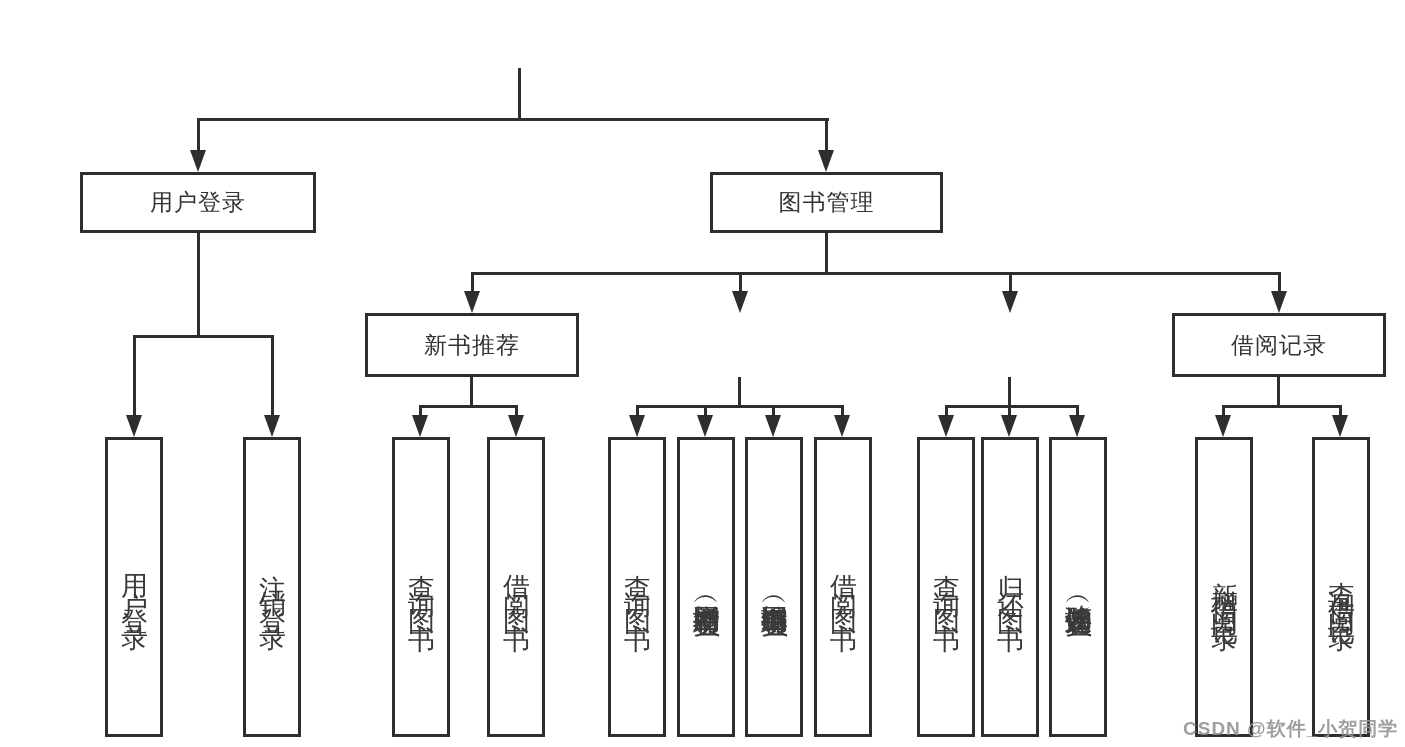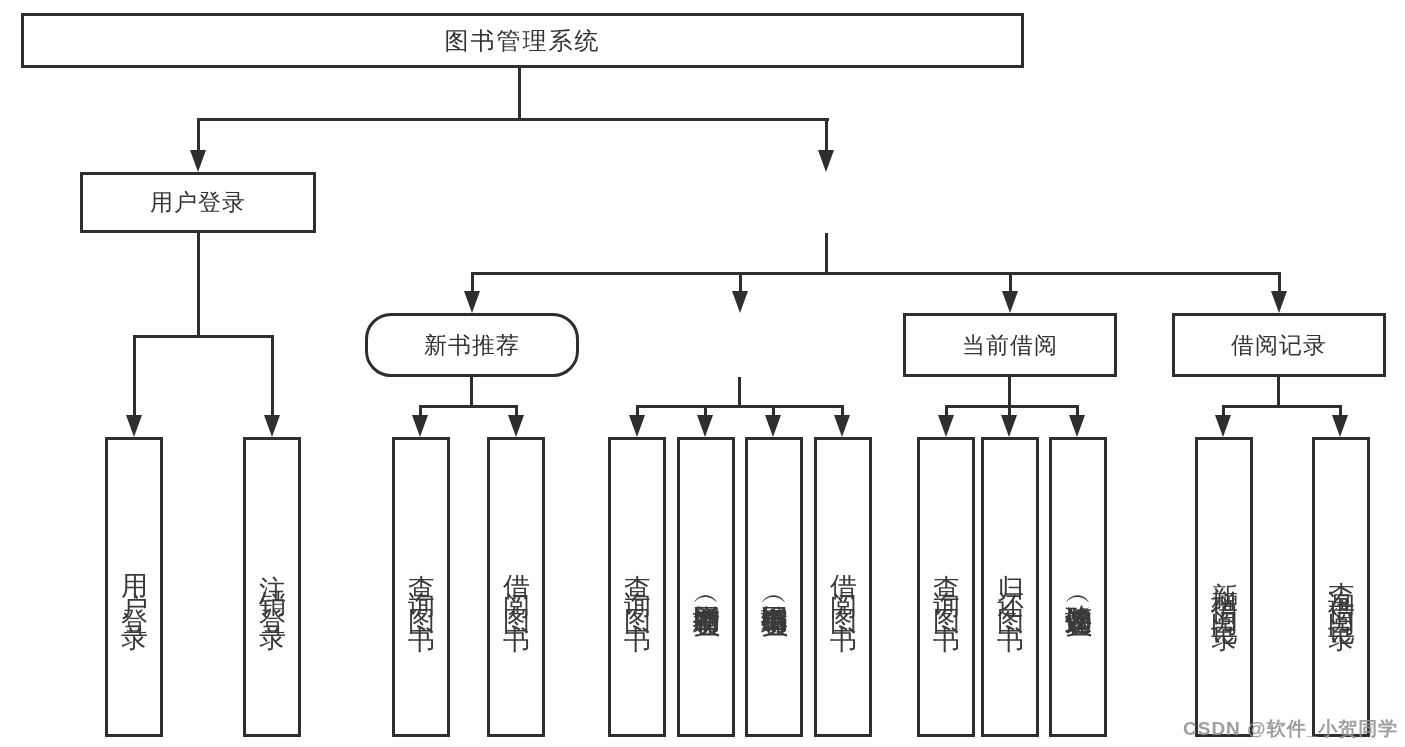--- a/index.html
+++ b/index.html
@@ -30,35 +30,35 @@
   .watermark{
     position:absolute;left:1183px;top:716px;z-index:5;
     font-size:19px;color:rgba(148,148,148,0.9);letter-spacing:1px;white-space:nowrap;font-weight:bold;
   }
 </style>
 </head>
 <body>
 
 <div id="canvas">
 
-  <div class="box" style="left:21px;top:13px;width:1003px;height:55px;">
-    <span class="root-label">图书管理系统</span>
-  </div>
 
   <div>
     <div class="line" style="left:518px;top:68px;width:3px;height:53px;"></div>
     <div class="line" style="left:197px;top:118px;width:632px;height:3px;"></div>
     <div class="line" style="left:197px;top:118px;width:3px;height:36px;"></div>
     <div class="arrow" style="left:190px;top:150px;"></div>
     <div class="line" style="left:825px;top:118px;width:3px;height:36px;"></div>
     <div class="arrow" style="left:818px;top:150px;"></div>
   </div>
 
   <div class="box" style="left:80px;top:172px;width:236px;height:61px;">
     <span class="hlabel">用户登录</span>
+  </div>
+  <div class="box" style="left:710px;top:172px;width:233px;height:61px;">
+    <span class="hlabel">图书管理</span>
   </div>
 
   <div>
     <div class="line" style="left:197px;top:233px;width:3px;height:105px;"></div>
     <div class="line" style="left:133px;top:335px;width:141px;height:3px;"></div>
     <div class="line" style="left:133px;top:335px;width:3px;height:82px;"></div>
     <div class="arrow" style="left:126px;top:415px;"></div>
     <div class="line" style="left:271px;top:335px;width:3px;height:82px;"></div>
     <div class="arrow" style="left:264px;top:415px;"></div>
   </div>
@@ -69,25 +69,22 @@
     <div class="line" style="left:471px;top:272px;width:3px;height:22px;"></div>
     <div class="arrow" style="left:464px;top:291px;"></div>
     <div class="line" style="left:739px;top:272px;width:3px;height:22px;"></div>
     <div class="arrow" style="left:732px;top:291px;"></div>
     <div class="line" style="left:1009px;top:272px;width:3px;height:22px;"></div>
     <div class="arrow" style="left:1002px;top:291px;"></div>
     <div class="line" style="left:1278px;top:272px;width:3px;height:22px;"></div>
     <div class="arrow" style="left:1271px;top:291px;"></div>
   </div>
 
-  <div class="box" style="left:365px;top:313px;width:214px;height:64px;border-radius:26px;">
+  <div class="box" style="left:365px;top:313px;width:214px;height:64px;">
     <span class="hlabel">新书推荐</span>
-  </div>
-  <div class="box" style="left:903px;top:313px;width:214px;height:64px;">
-    <span class="hlabel">当前借阅</span>
   </div>
   <div class="box" style="left:1172px;top:313px;width:214px;height:64px;">
     <span class="hlabel">借阅记录</span>
   </div>
 
   <div>
     <div class="line" style="left:470px;top:377px;width:3px;height:31px;"></div>
     <div class="line" style="left:419px;top:405px;width:99px;height:3px;"></div>
     <div class="line" style="left:419px;top:405px;width:3px;height:14px;"></div>
     <div class="arrow" style="left:412px;top:415px;"></div>

